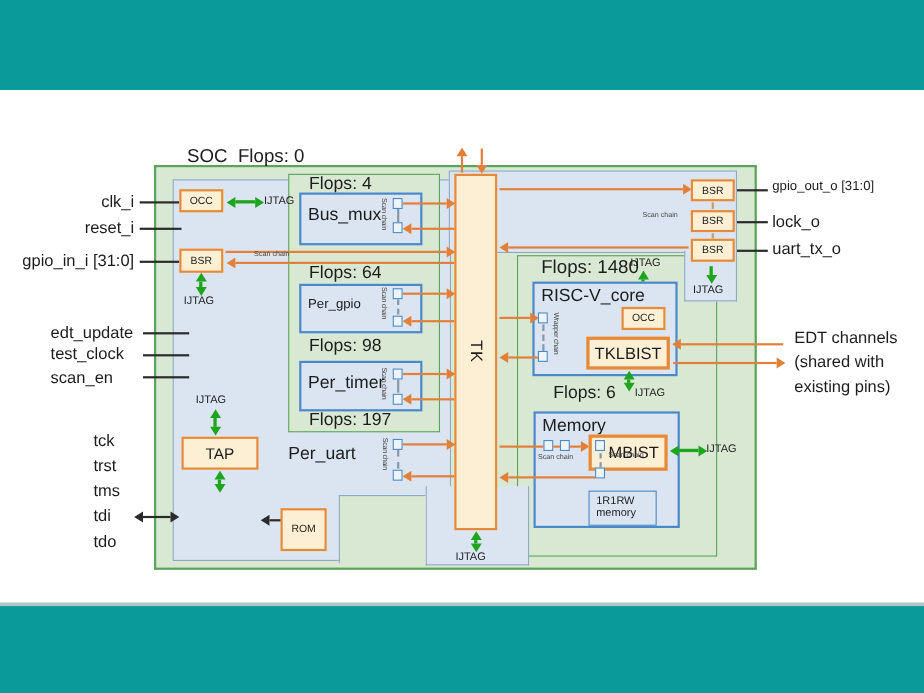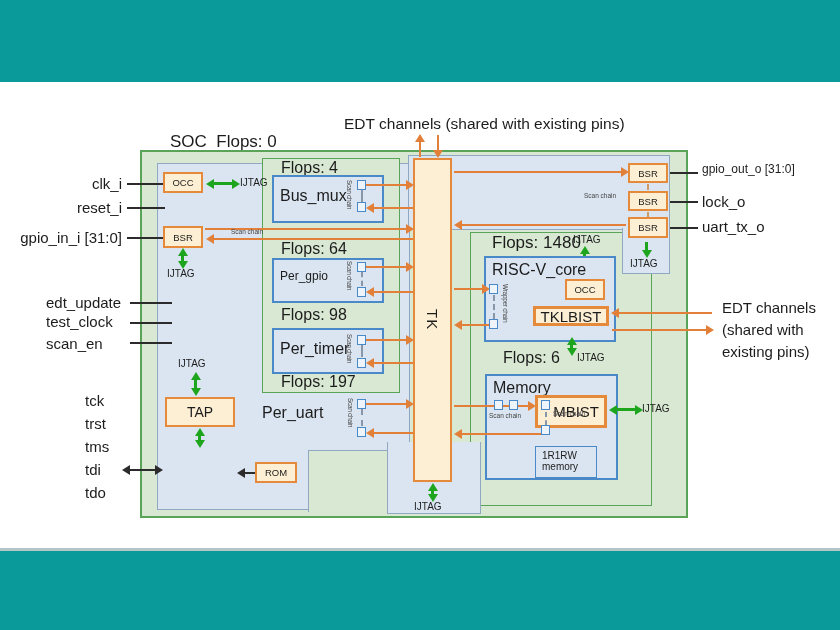--- a/index.html
+++ b/index.html
@@ -41,21 +41,20 @@
   <div class="gbx" style="left:140px;top:150px;width:548px;height:368px"></div>
   <div class="bbx" style="left:157px;top:163px;width:253px;height:347px"></div>
   <div class="gbx" style="left:262px;top:158px;width:138px;height:235px;border-width:1.5px"></div>
   <div class="gbx" style="left:470px;top:232px;width:182px;height:274px;border-width:1.5px"></div>
   <div class="bbx" style="left:408px;top:155px;width:262px;height:75px"></div>
   <div class="bbx" style="left:622px;top:228px;width:48px;height:46px;border-top:none"></div>
   <div class="bbx" style="left:387px;top:442px;width:94px;height:72px;border-top:none"></div>
   <div class="abs" style="left:308px;top:450px;width:79px;height:62px;background:#d9e8d3;border-left:1.5px solid #8fa9c2;border-top:1.5px solid #8fa9c2;box-sizing:border-box"></div>
 
   <div class="lbl" style="left:170px;top:132px;font-size:17px">SOC  Flops: 0</div>
-  <div class="lbl" style="left:344px;top:115px;font-size:15.5px">EDT channels (shared with existing pins)</div>
 
   <div class="obx" style="left:413px;top:158px;width:39px;height:324px;border-width:2.5px">
     <span class="tkl">TK</span>
   </div>
   <div class="va or au" style="left:419px;top:142px;height:15px"></div>
   <div class="va or ad" style="left:437px;top:135px;height:15px"></div>
 
   <div class="lbl" style="left:40px;top:175px;width:82px;text-align:right;font-size:15px">clk_i</div>
   <div class="lbl" style="left:40px;top:199px;width:82px;text-align:right;font-size:15px">reset_i</div>
   <div class="lbl" style="left:6px;top:229px;width:116px;text-align:right;font-size:15px">gpio_in_i [31:0]</div>
@@ -83,21 +82,21 @@
   <div class="mtxt" style="left:231px;top:229px">Scan chain</div>
   <div class="va gr au ad" style="left:181px;top:256px;height:5px"></div>
   <div class="ij" style="left:167px;top:268px">IJTAG</div>
 
   <div class="ij" style="left:178px;top:358px">IJTAG</div>
   <div class="va gr au ad" style="left:194px;top:380px;height:8px"></div>
   <div class="obx" style="left:165px;top:397px;width:70px;height:30px;font-size:14px;border-width:2.5px">
       <span>TAP</span>
     </div>
   <div class="va gr au ad" style="left:198px;top:436px;height:4px"></div>
-  <div class="obx tiny" style="left:255px;top:462px;width:42px;height:21px">
+  <div class="obx tiny" style="left:255px;top:462px;width:42px;height:39px">
       <span>ROM</span>
     </div>
   <div class="ha bk al" style="left:245px;top:472px;width:10px"></div>
   <div class="lbl" style="left:85px;top:392px;font-size:15px">tck</div>
   <div class="lbl" style="left:85px;top:415px;font-size:15px">trst</div>
   <div class="lbl" style="left:85px;top:438px;font-size:15px">tms</div>
   <div class="lbl" style="left:85px;top:461px;font-size:15px">tdi</div>
   <div class="lbl" style="left:85px;top:484px;font-size:15px">tdo</div>
   <div class="ha bk al ar" style="left:130px;top:469px;width:25px"></div>
 
@@ -170,21 +169,21 @@
   <div class="lbl" style="left:492px;top:261px;font-size:16px">RISC-V_core</div>
   <div class="ha or ar" style="left:454px;top:288px;width:28px"></div>
   <div class="ha or al" style="left:462px;top:324px;width:27px"></div>
   <div class="dashv" style="left:493px;top:295px;height:24px"></div>
   <div class="sq" style="left:489px;top:284px"></div>
   <div class="sq" style="left:489px;top:319px"></div>
   <div class="vtxt" style="left:501px;top:284px">Wrapper chain</div>
   <div class="obx tiny" style="left:565px;top:279px;width:40px;height:21px">
       <span>OCC</span>
     </div>
-  <div class="obx thick" style="left:533px;top:306px;width:76px;height:20px;font-size:15px">
+  <div class="obx thick" style="left:533px;top:306px;width:76px;height:30px;font-size:15px">
       <span>TKLBIST</span>
     </div>
   <div class="ha or al" style="left:619px;top:312px;width:93px"></div>
   <div class="ha or ar" style="left:612px;top:329px;width:94px"></div>
   <div class="lbl" style="left:722px;top:299px;font-size:15px">EDT channels</div>
   <div class="lbl" style="left:722px;top:321px;font-size:15px">(shared with</div>
   <div class="lbl" style="left:722px;top:343px;font-size:15px">existing pins)</div>
   <div class="va gr au ad" style="left:570px;top:345px;height:3px"></div>
   <div class="ij" style="left:577px;top:352px">IJTAG</div>
 

